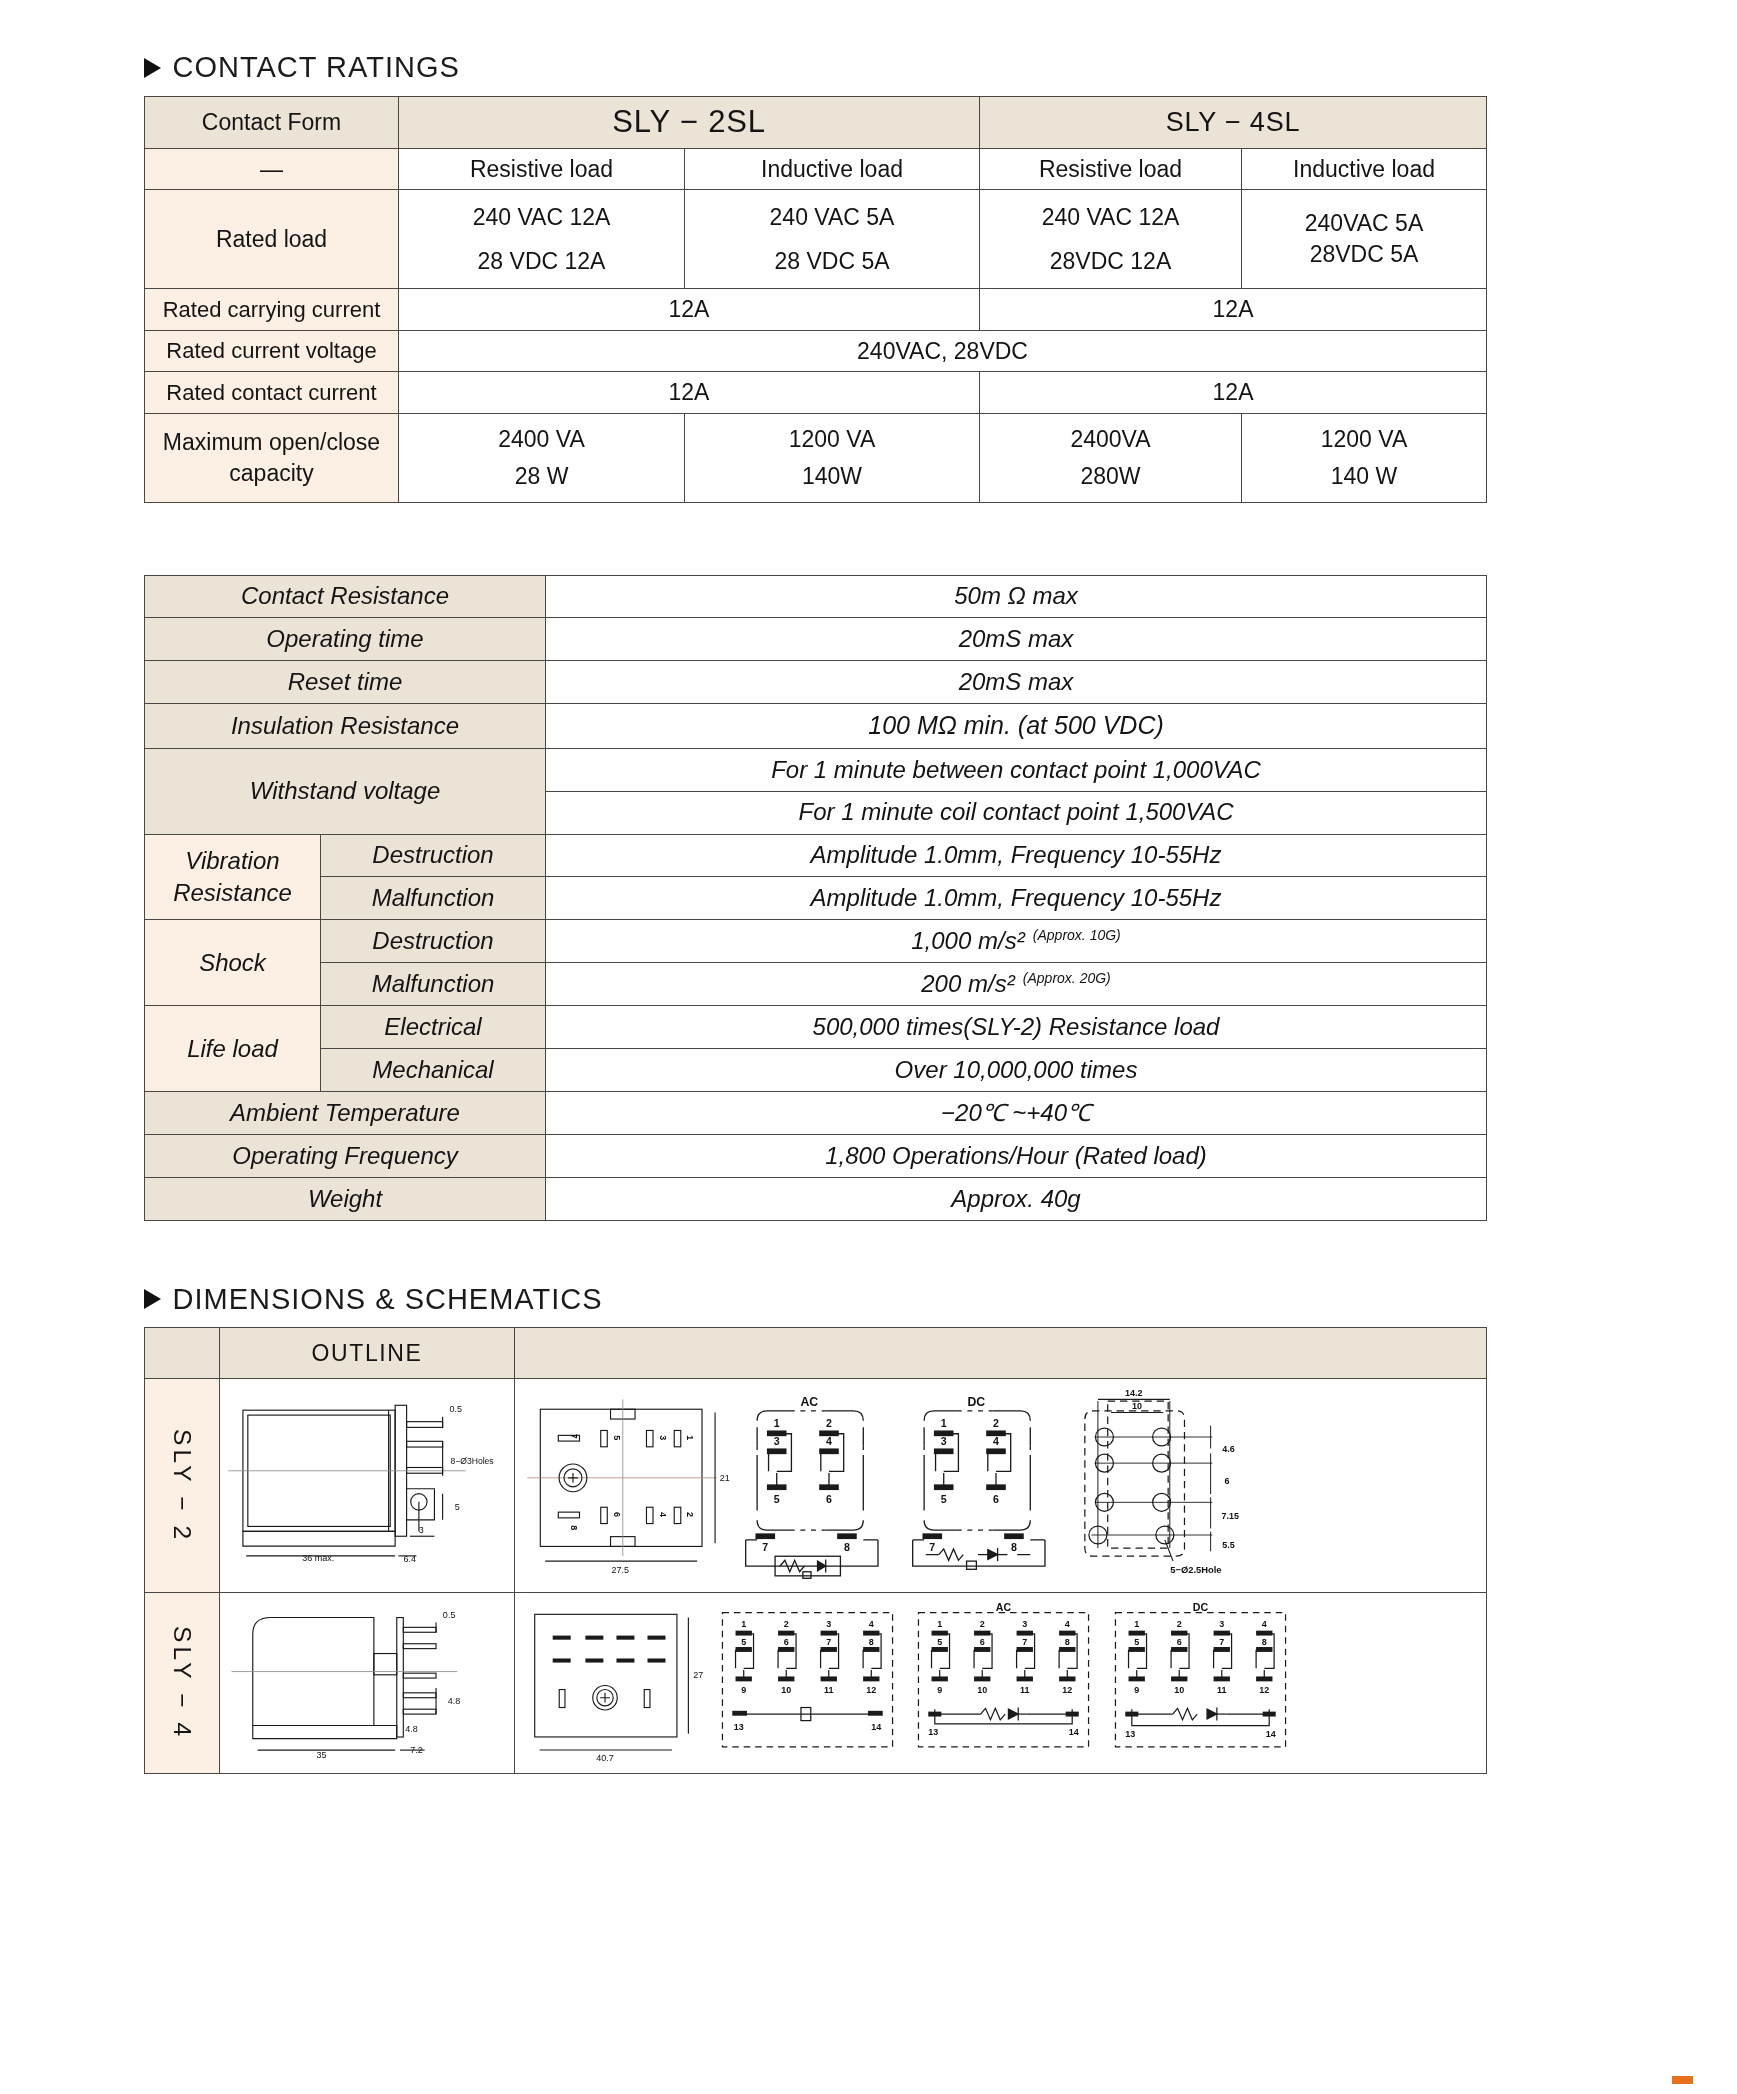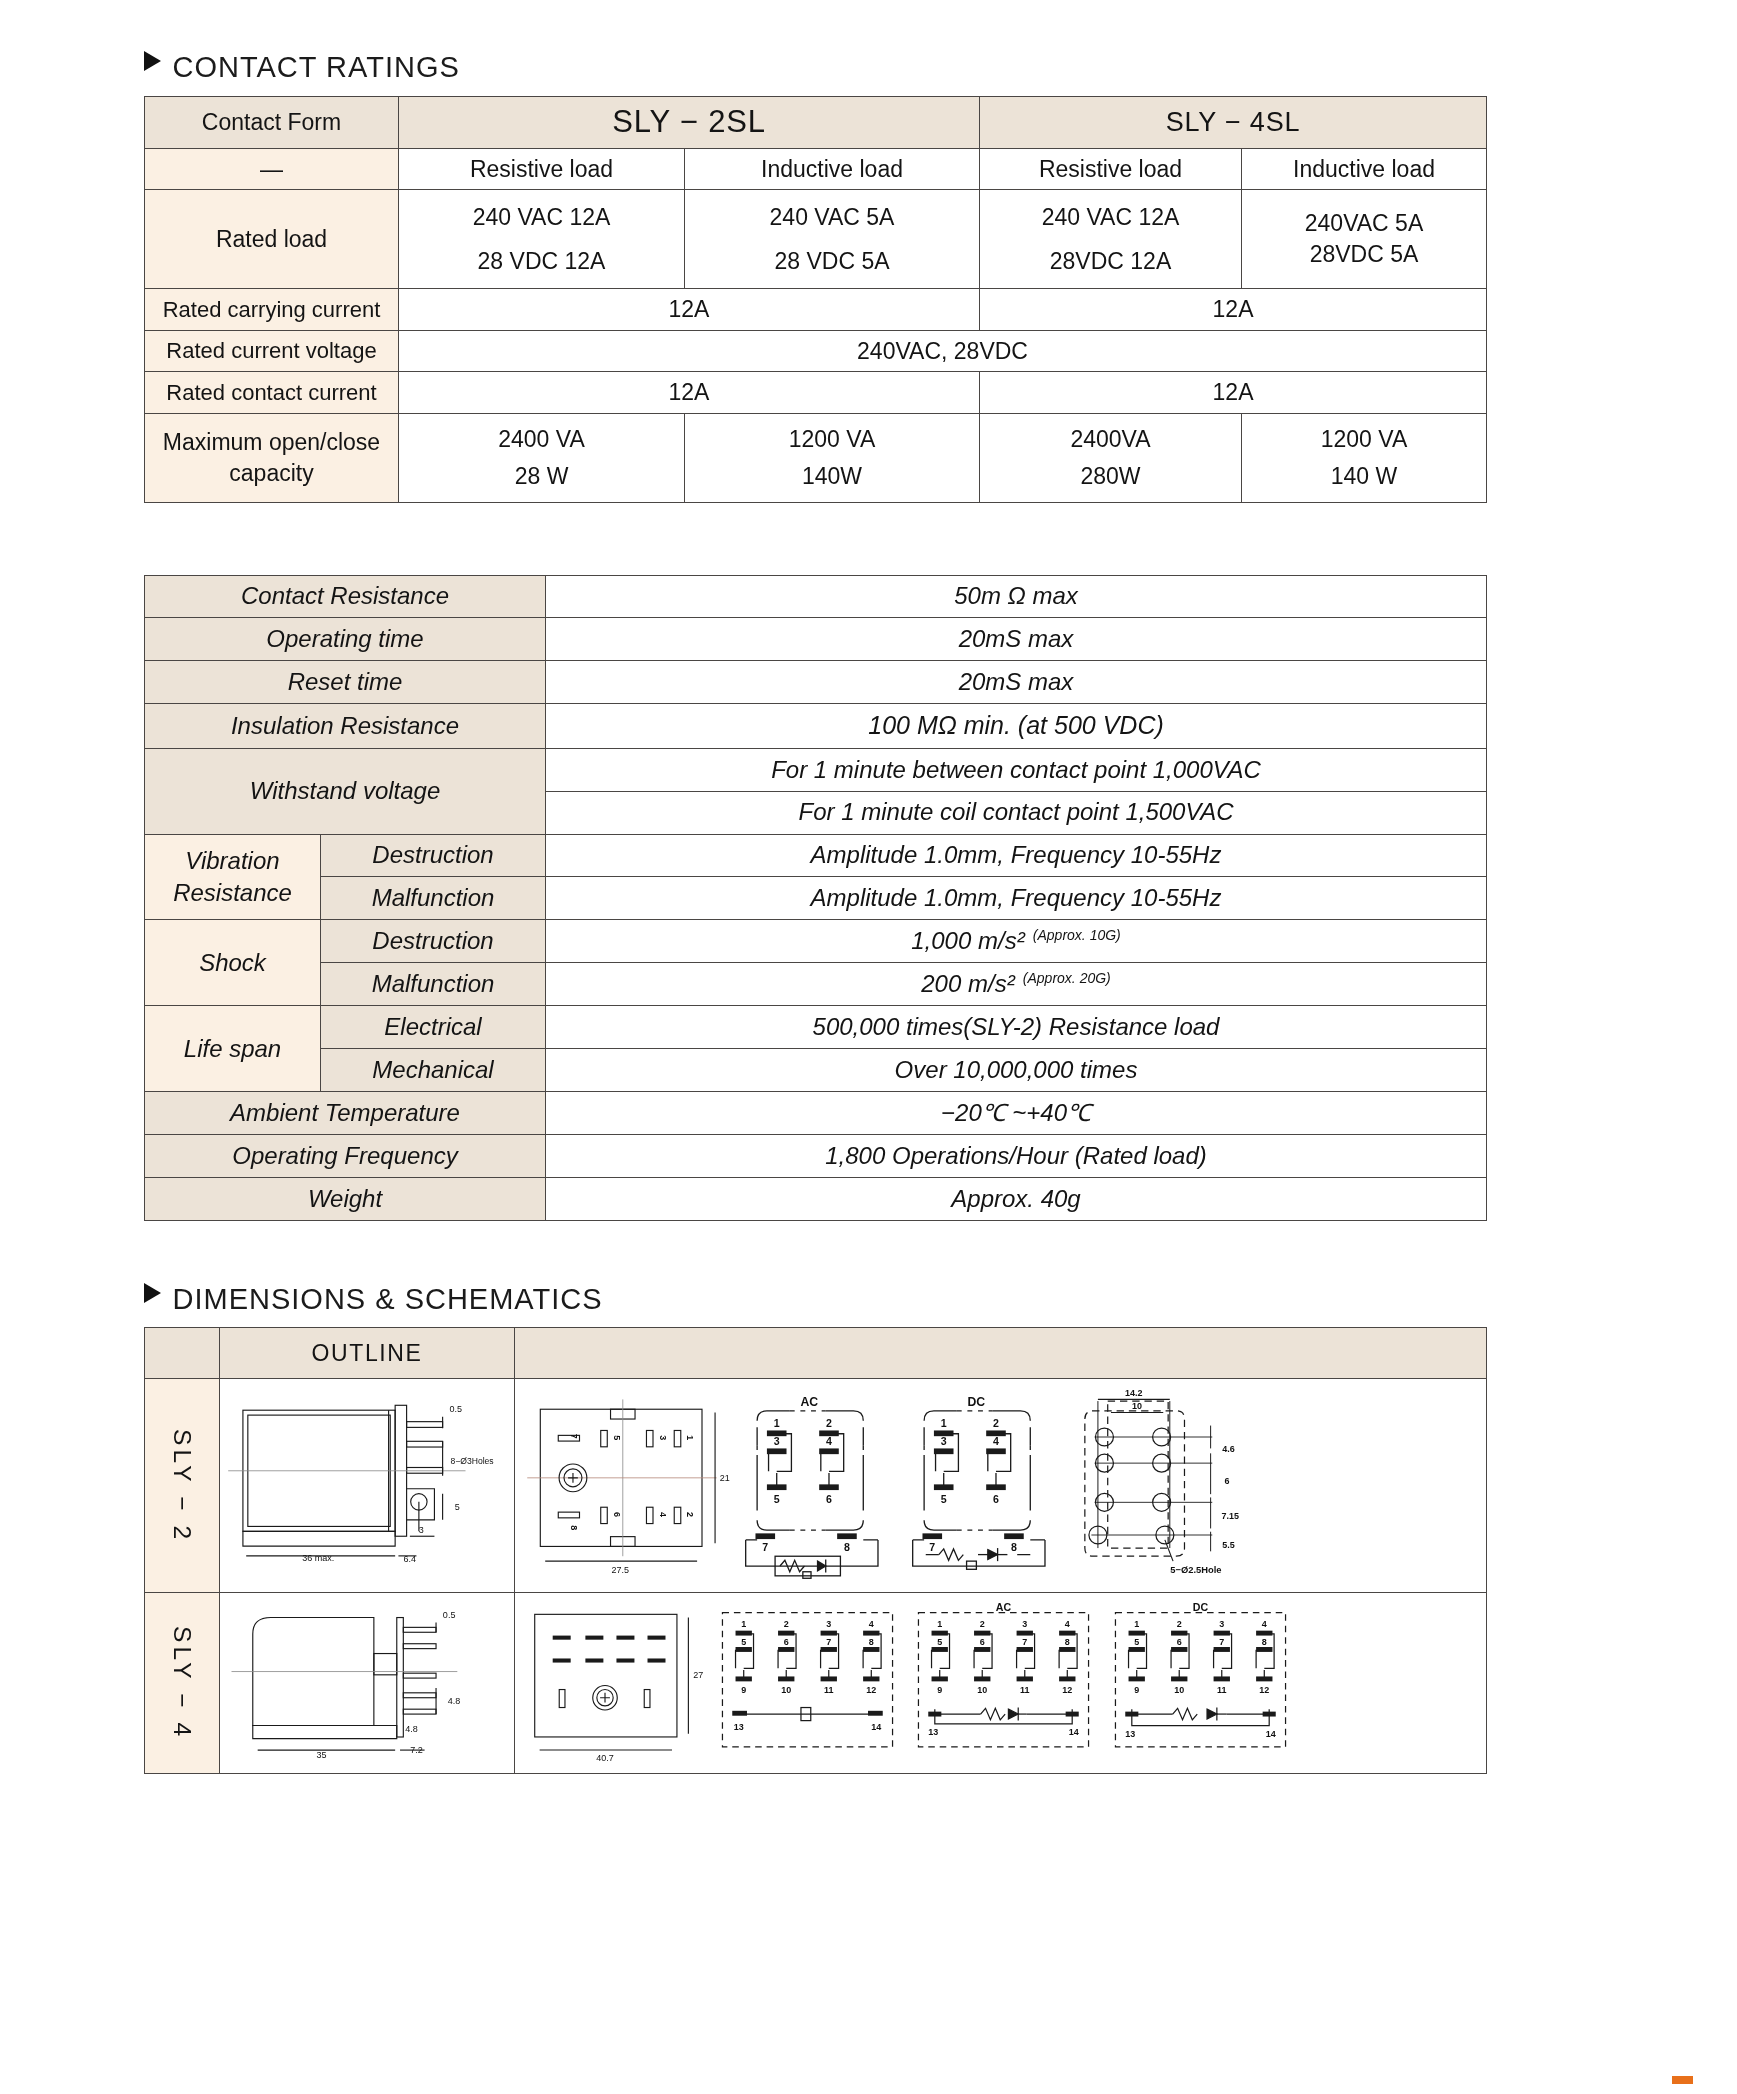--- a/index.html
+++ b/index.html
@@ -18,21 +18,21 @@
   .page {
     position: relative;
     width: 1737px;
     height: 2095px;
     padding: 0;
   }
 
   
   .section-head {
     display: flex;
-    align-items: flex-start;
+    align-items: center;
     gap: 11.5px;
     margin: 0 0 11.5px 144px;
   }
   .tri {
     width: 0; height: 0;
     border-left: 17px solid #111111;
     border-top: 10.6px solid transparent;
     border-bottom: 10.6px solid transparent;
   }
   .section-title {
@@ -244,21 +244,21 @@
           <span>1,000 m/s²</span><span class="sup" style="margin-left:8.2px">(Approx. 10G)</span>
         </td>
       </tr>
       <tr>
         <td class="lbl-beige">Malfunction</td>
         <td class="white">
           <span>200 m/s²</span><span class="sup" style="margin-left:8.2px">(Approx. 20G)</span>
         </td>
       </tr>
       <tr>
-        <td class="lbl-cream" rowspan="2">Life span</td>
+        <td class="lbl-cream" rowspan="2">Life load</td>
         <td class="lbl-beige">Electrical</td>
         <td class="white">500,000 times(SLY-2) Resistance load</td>
       </tr>
       <tr>
         <td class="lbl-beige">Mechanical</td>
         <td class="white">Over 10,000,000 times</td>
       </tr>
       <tr>
         <td class="lbl-beige" colspan="2">Ambient Temperature</td>
         <td class="white">−20℃ ~+40℃</td>

